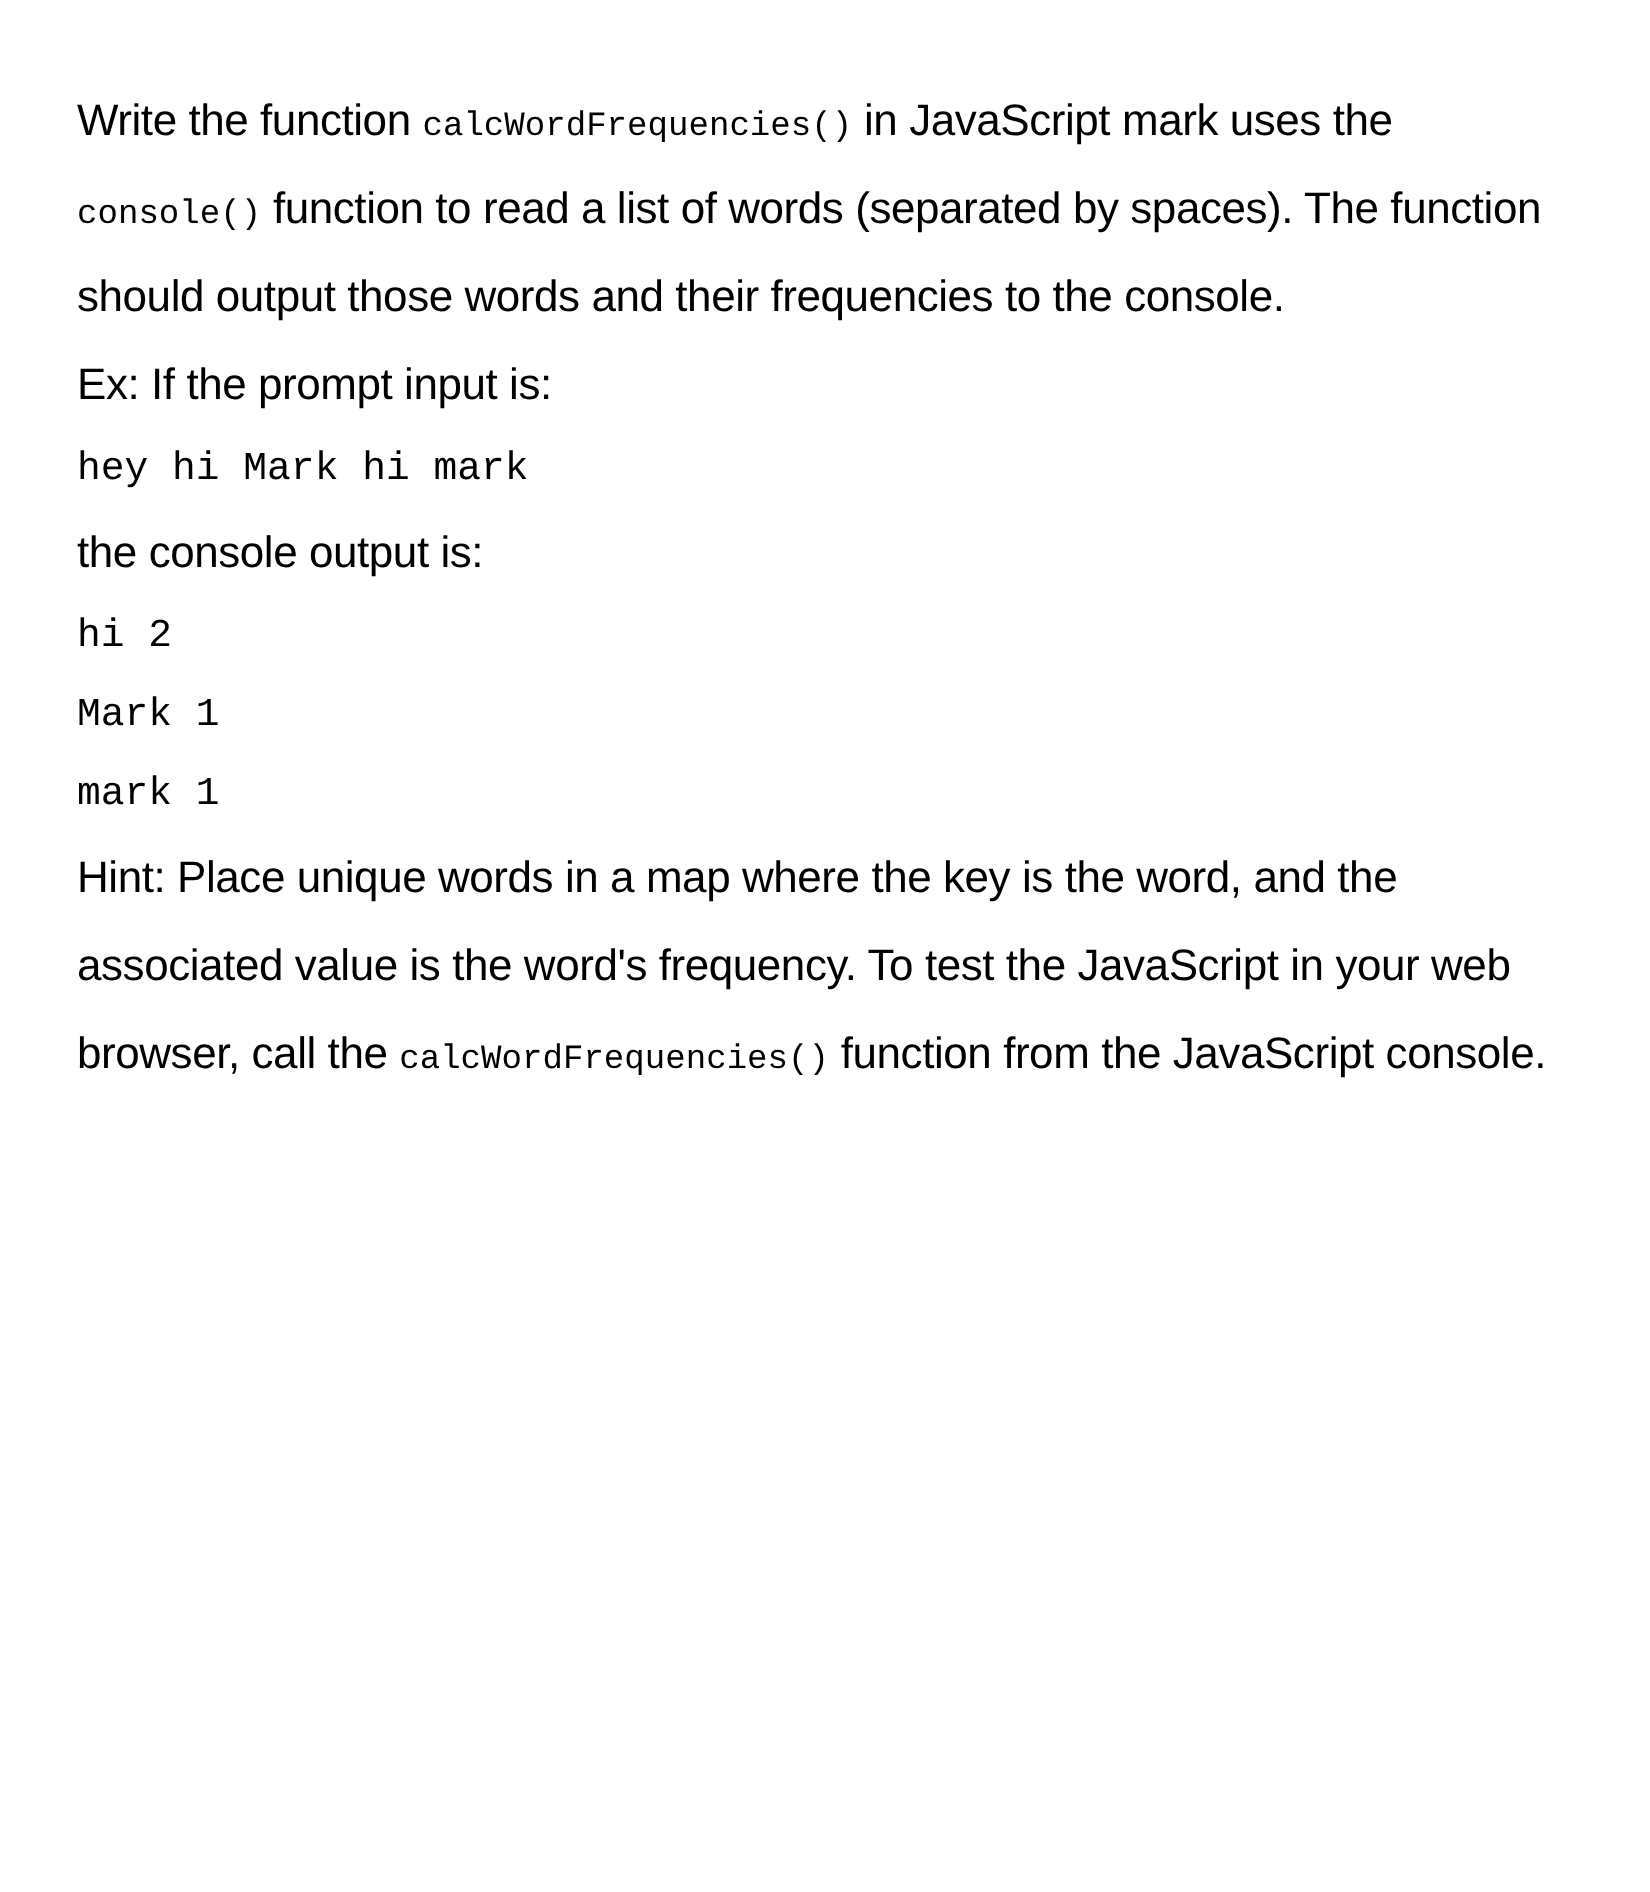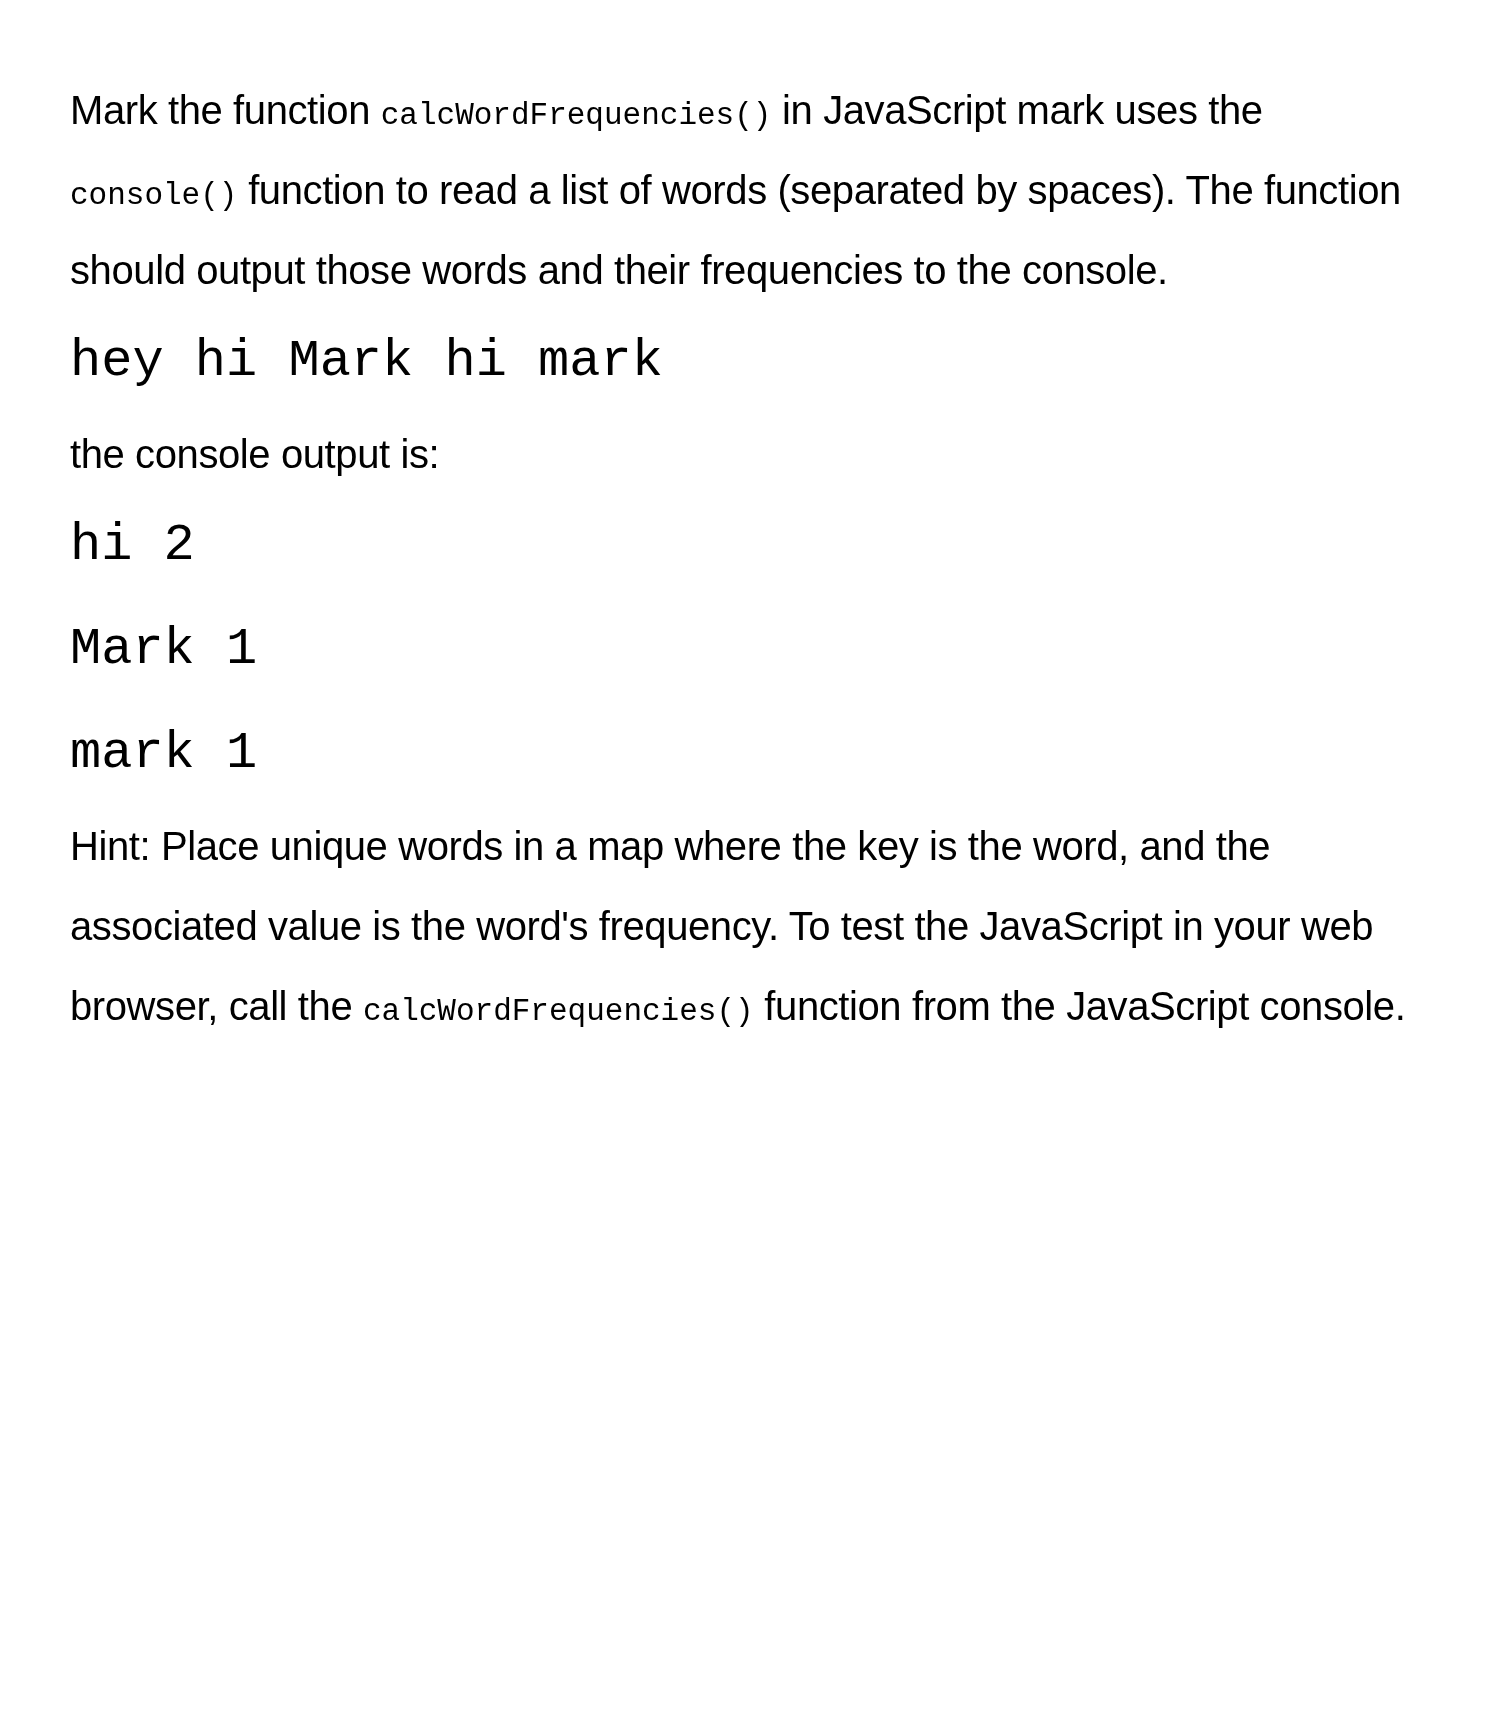--- a/index.html
+++ b/index.html
@@ -20,38 +20,39 @@
       line-height: 2.0;
       letter-spacing: -0.01em;
     }
     .code {
       font-family: "Courier New", Courier, monospace;
       font-size: 31px;
       letter-spacing: 0;
     }
     .code-block {
       font-family: "Courier New", Courier, monospace;
-      font-size: 52px;
+      font-size: 36px;
       line-height: 2.0;
       letter-spacing: 0;
       display: block;
     }
     span {
       display: inline;
     }
   </style>
 </head>
 <body>
 
 <div class="content">
 
   <div>
-    <span>Mark the function </span><span class="code">calcWordFrequencies()</span><span> in JavaScript mark uses the </span><span class="code">console()</span><span> function to read a list of words (separated by spaces). The function should output those words and their frequencies to the console.</span>
+    <span>Write the function </span><span class="code">calcWordFrequencies()</span><span> in JavaScript mark uses the </span><span class="code">console()</span><span> function to read a list of words (separated by spaces). The function should output those words and their frequencies to the console.</span>
   </div>
 
+  <div>Ex: If the prompt input is:</div>
 
   <div class="code-block">hey hi Mark hi mark</div>
 
   <div>the console output is:</div>
 
   <div class="code-block">hi 2</div>
   <div class="code-block">Mark 1</div>
   <div class="code-block">mark 1</div>
 
   <div>

